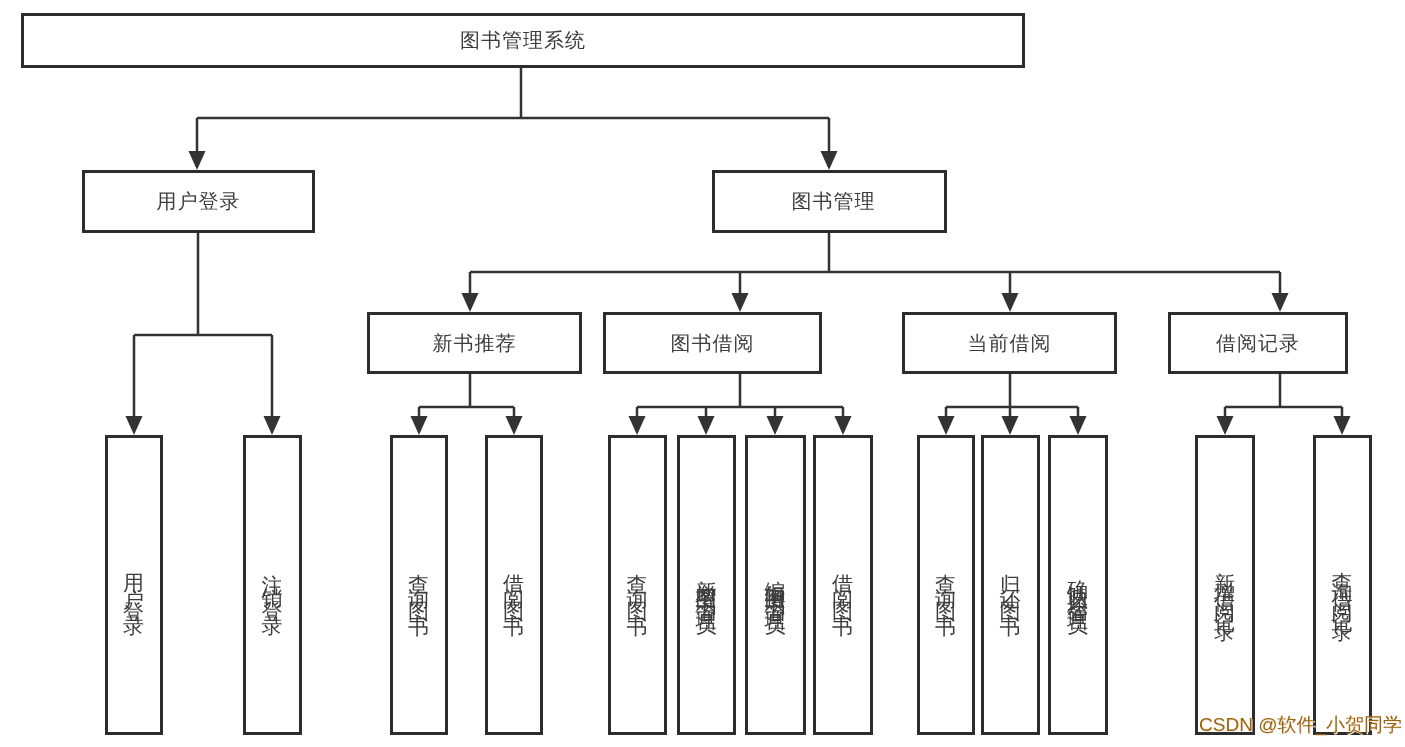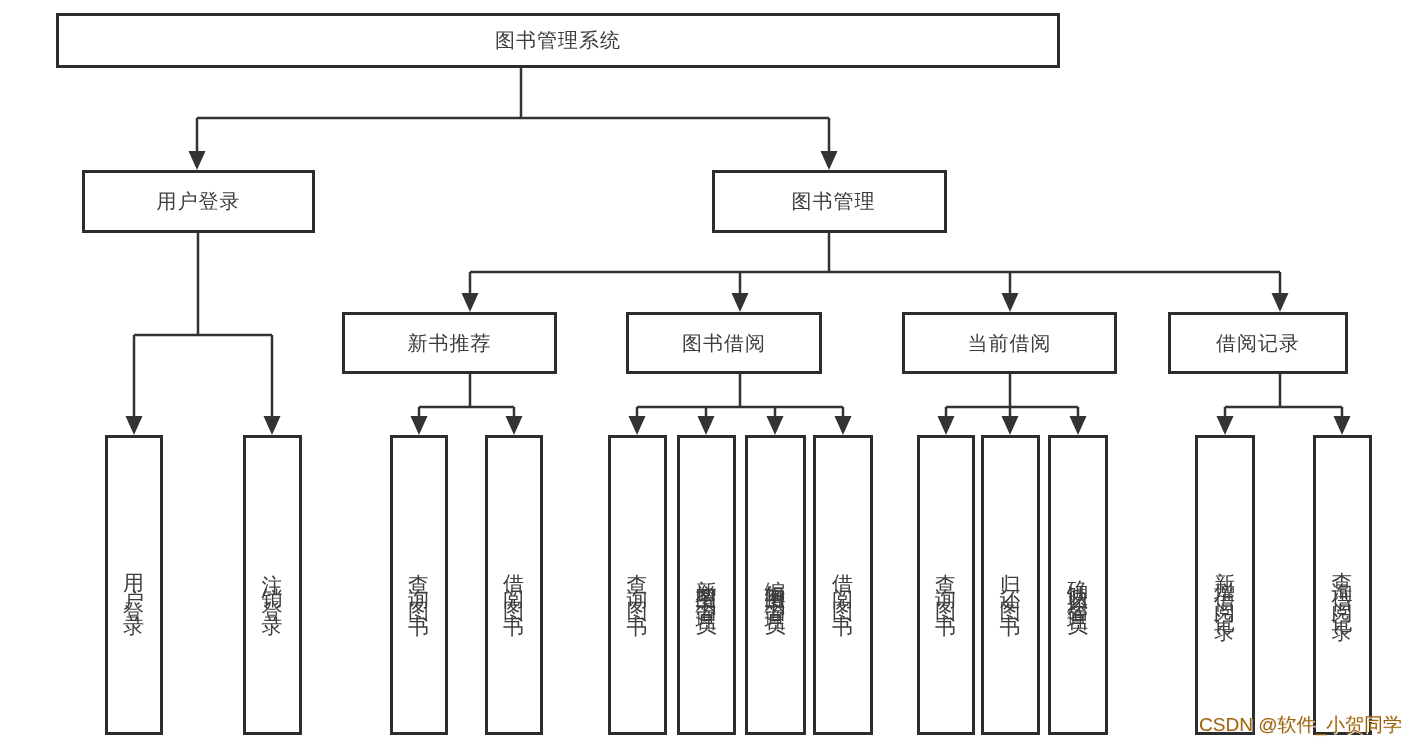--- a/index.html
+++ b/index.html
@@ -30,25 +30,25 @@
     display: flex;
     align-items: center;
     justify-content: center;
     z-index: 2;
   }
   .h-node {
     font-size: 20px;
     letter-spacing: 1px;
     white-space: nowrap;
   }
-  .root-node   { left: 21px;  top: 13px;  width: 1004px; height: 55px; margin-left: 35px; }
+  .root-node   { left: 21px;  top: 13px;  width: 1004px; height: 55px; }
   .n-user      { left: 82px;  top: 170px; width: 233px;  height: 63px; }
   .n-bookmgmt  { left: 712px; top: 170px; width: 235px;  height: 63px; padding-left: 8px; }
-  .n-newrec    { left: 342px; top: 312px; width: 215px;  height: 62px; }
-  .n-borrow    { left: 626px; top: 312px; width: 196px;  height: 62px; }
+  .n-newrec    { left: 367px; top: 312px; width: 215px;  height: 62px; }
+  .n-borrow    { left: 603px; top: 312px; width: 219px;  height: 62px; }
   .n-current   { left: 902px; top: 312px; width: 215px;  height: 62px; font-family: Liberation Serif, serif; }
   .n-records   { left: 1168px;top: 312px; width: 180px;  height: 62px; }
 
   .v-node {
     top: 435px;
     height: 300px;
     writing-mode: vertical-rl;
     text-orientation: mixed;
     font-size: 21px;
     letter-spacing: 14px;

